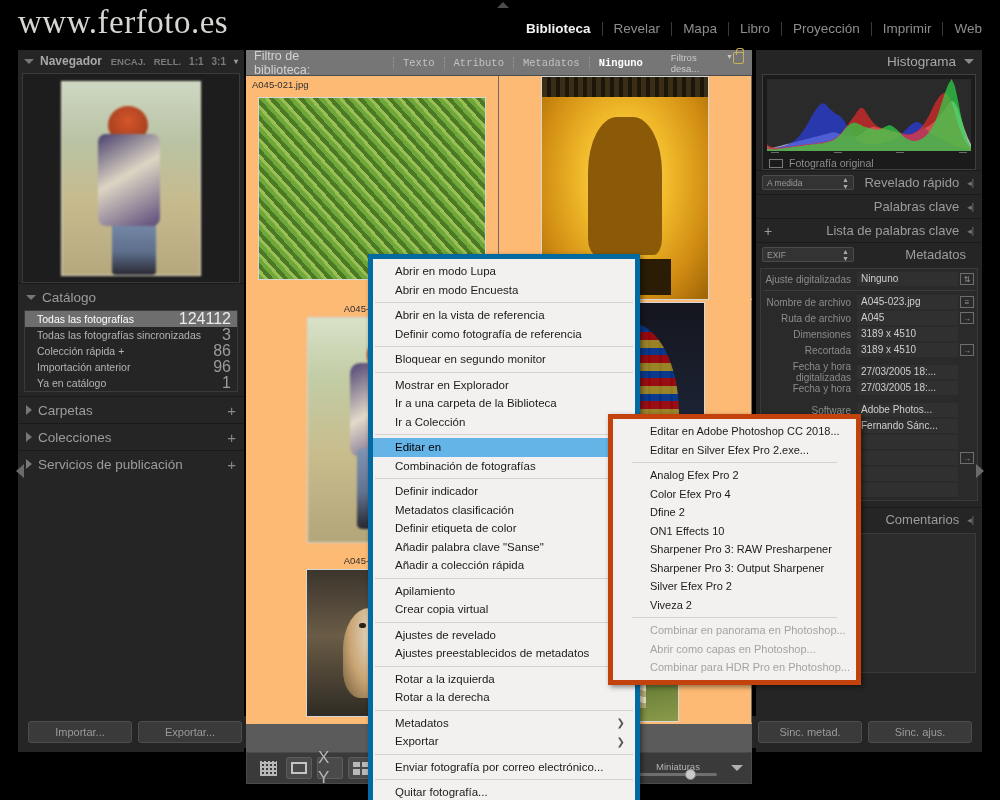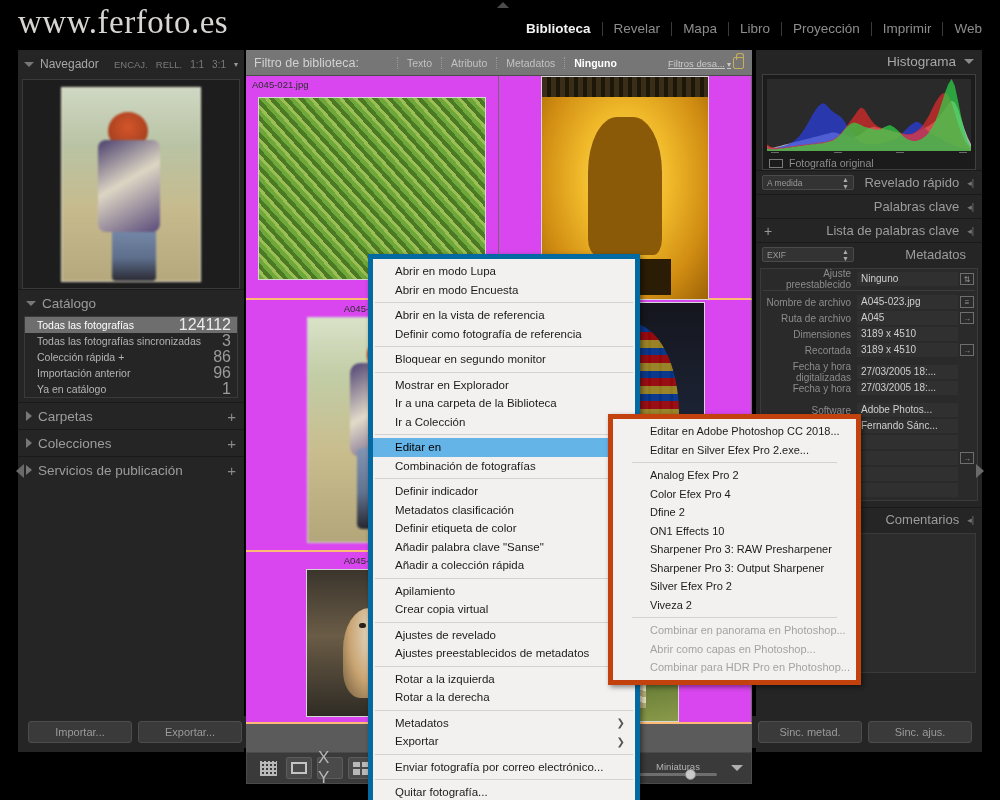--- a/index.html
+++ b/index.html
@@ -30,22 +30,22 @@
     border-left: 6px solid transparent; border-right: 6px solid transparent;
     border-bottom: 6px solid #4c4c4c;
   }
 
   
   .chrome { position: absolute; left: 14px; top: 48px; width: 972px; height: 740px; background: #000; }
 
   
   .left-panel { position: absolute; left: 4px; top: 2px; width: 226px; height: 702px; background: #252525; }
   .nav-head {
-    height: 28px; display: flex; align-items: center; padding: 0 6px;
-    color: #a8a8a8; font-size: 12px; background: #252525;
+    height: 22px; display: flex; align-items: center; padding: 0 6px;
+    color: #a8a8a8; font-size: 12px; background: #252525; font-weight: bold;
   }
   .tri { width: 0; height: 0; border-left: 5px solid transparent; border-right: 5px solid transparent;
          border-top: 5px solid #777; margin-right: 6px; }
   .tri.right { border-top: 5px solid transparent; border-bottom: 5px solid transparent;
                border-left: 6px solid #777; border-right: none; }
   .nav-zoom { margin-left: auto; display: flex; align-items: center; gap: 8px; font-size: 9.5px; color: #7a7a7a; }
   .nav-zoom .z11 { font-size: 10px; }
   .nav-preview { margin: 1px 4px 0 4px; height: 210px; background: #1d1d1d; border: 1px solid #3a3a3a;
                  display: flex; align-items: center; justify-content: center; }
   .nav-img { width: 140px; height: 195px; background:
@@ -105,31 +105,31 @@
   .meta-div { height: 1px; background: #3c3c3c; margin: 3px 2px; }
 
   .right-btns { position: absolute; right: 4px; bottom: 4px; width: 226px; height: 32px;
                 display: flex; align-items: center; gap: 6px; padding: 0 6px; background: #252525; }
 
   
   .center { position: absolute; left: 232px; top: 2px; width: 506px; height: 702px; background: #5b5b5b; }
   .filterbar { height: 26px; background: #767676; display: flex; align-items: center; padding: 0 8px;
                color: #cfcfcf; font-size: 12.5px; border-bottom: 1px solid #4a4a4a; }
   .filter-title { color: #d2d2d2; }
-  .fgroup { margin-left: 38px; display: flex; align-items: center; }
+  .fgroup { margin-left: 38px; display: flex; align-items: center; font-family: Liberation Mono, monospace; }
   .fitem { font-size: 10.5px; color: #c2c2c2; padding: 0 9px; border-left: 1px dotted #9a9a9a; }
   .fitem.active { color: #fff; font-weight: bold; }
   .fitem.first { border-left: 1px dotted #9a9a9a; }
-  .fright { margin-left: auto; display: flex; align-items: flex-end; gap: 2px; font-size: 9.5px; color: #c9c9c9; text-decoration: underline; }
+  .fright { margin-left: auto; display: flex; align-items: flex-start; gap: 2px; font-size: 9.5px; color: #c9c9c9; }
   .lock { width: 11px; height: 12px; border: 1.6px solid #c8b05a; border-radius: 2px; position: relative; }
   .lock::before { content: ''; position: absolute; left: 1.5px; top: -5px; width: 6px; height: 6px;
                   border: 1.6px solid #c8b05a; border-bottom: none; border-radius: 3px 3px 0 0; }
 
   .grid { position: absolute; left: 0; top: 26px; width: 506px; height: 648px; background: #5b5b5b; }
-  .cell { position: absolute; background: #d946ef; border-right: 1px solid #6d6d6d; border-bottom: 2px solid #fdba74; }
+  .cell { position: absolute; background: #fdba74; border-right: 1px solid #6d6d6d; border-bottom: 2px solid #fdba74; }
   .cell .fname { font-size: 9.5px; color: #2e2e2e; padding: 3px 0 2px 6px; }
   .cell .thumbwrap { display: flex; align-items: center; justify-content: center; }
   .thumb { border: 1px solid #d6d6d6; overflow: hidden; position: relative; }
 
   .t021 { background:
       repeating-linear-gradient(48deg,#6fa83a 0 4px,#9bbf55 4px 7px,#4c7a24 7px 11px),
       radial-gradient(circle at 45% 45%, #cfe07a 0%, #6d9b36 60%); }
   .t021 .corner { position: absolute; right: 0; bottom: 0; width: 13px; height: 13px;
       background: linear-gradient(135deg, transparent 48%, #3b3b3b 50%); }
   .t022 { background: radial-gradient(ellipse at 50% 45%, #ffe27a 0%, #f0b92a 38%, #d08c12 72%, #9d6306 100%); position:relative; }
@@ -450,21 +450,21 @@
         <span class="minisel">
           <span>EXIF</span>
           <span class="spin">▲<br>▼</span>
         </span>
         <span>Metadatos</span>
         <span class="dtri"></span>
       </div>
 
       <div class="meta-box">
         <div class="meta-row">
-          <span class="meta-label">Ajuste preestablecido</span>
+          <span class="meta-label">Ajuste digitalizadas</span>
           <span class="meta-value">Ninguno</span>
           <span class="meta-icon">⇅</span>
         </div>
         <div class="meta-div"></div>
 
         <div class="meta-row">
           <span class="meta-label">Nombre de archivo</span>
           <span class="meta-value">A045-023.jpg</span>
           <span class="meta-icon">≡</span>
         </div>

